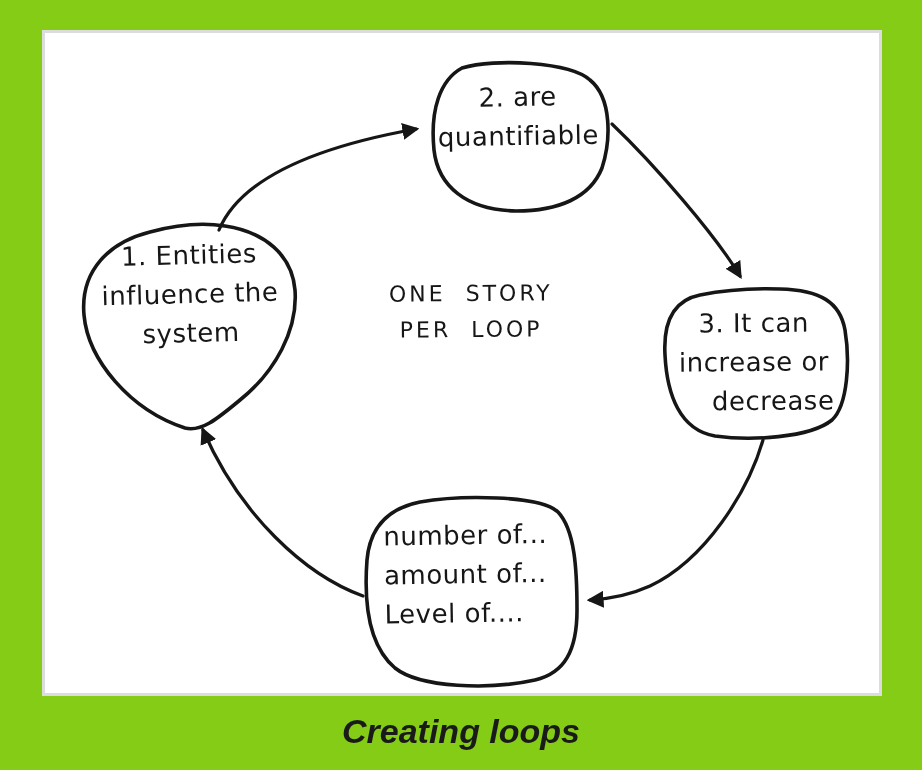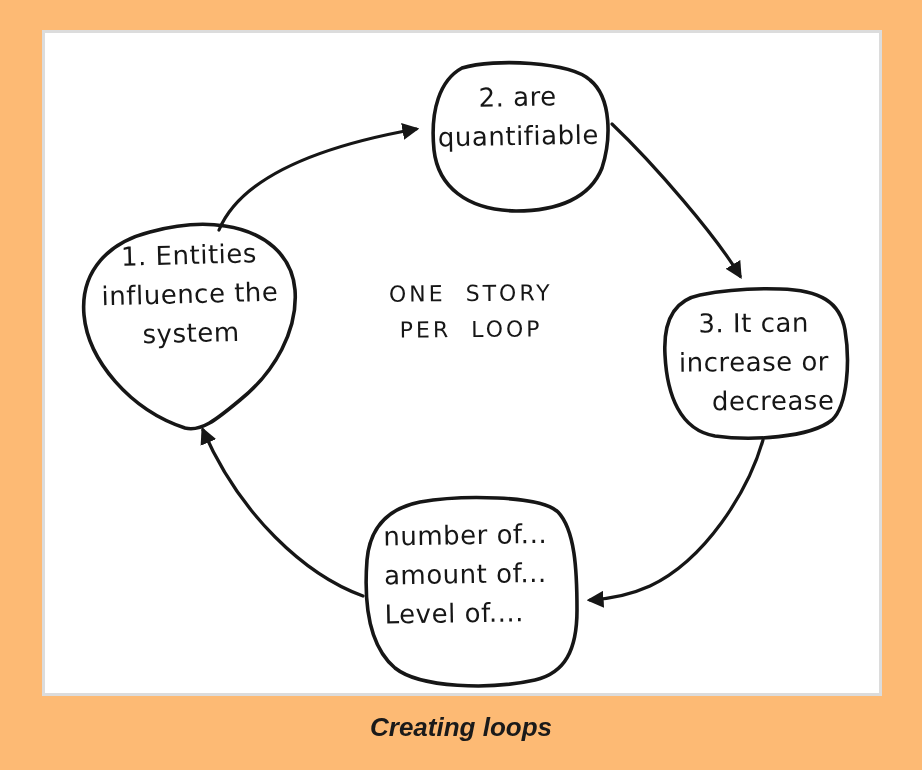--- a/index.html
+++ b/index.html
@@ -1,21 +1,21 @@
 <!DOCTYPE html>
 <html><head>
 <meta charset="utf-8">
 <style>
   * { margin: 0; padding: 0; box-sizing: border-box; }
   html, body { background: #ffffff; }
   .page {
     position: relative;
     width: 922px;
     height: 770px;
-    background: #fdba74;
+    background: #84cc16;
     font-family: "DejaVu Sans", sans-serif;
     overflow: hidden;
   }
   .frame {
     position: absolute;
     left: 42px; top: 30px;
     width: 840px; height: 666px;
     border: 3px solid #dcdcdc;
     background: #ffffff;
   }
@@ -50,21 +50,21 @@
     transform: rotate(-0.5deg);
   }
   .caption {
     position: absolute;
     left: 0; top: 712px;
     width: 922px;
     text-align: center;
     font-family: "Liberation Sans", sans-serif;
     font-style: italic;
     font-weight: bold;
-    font-size: 26px;
+    font-size: 34px;
     color: #1a1a1a;
   }
 </style>
 </head>
 <body>
 
 <div class="page">
 
   <div class="frame"></div>
 

